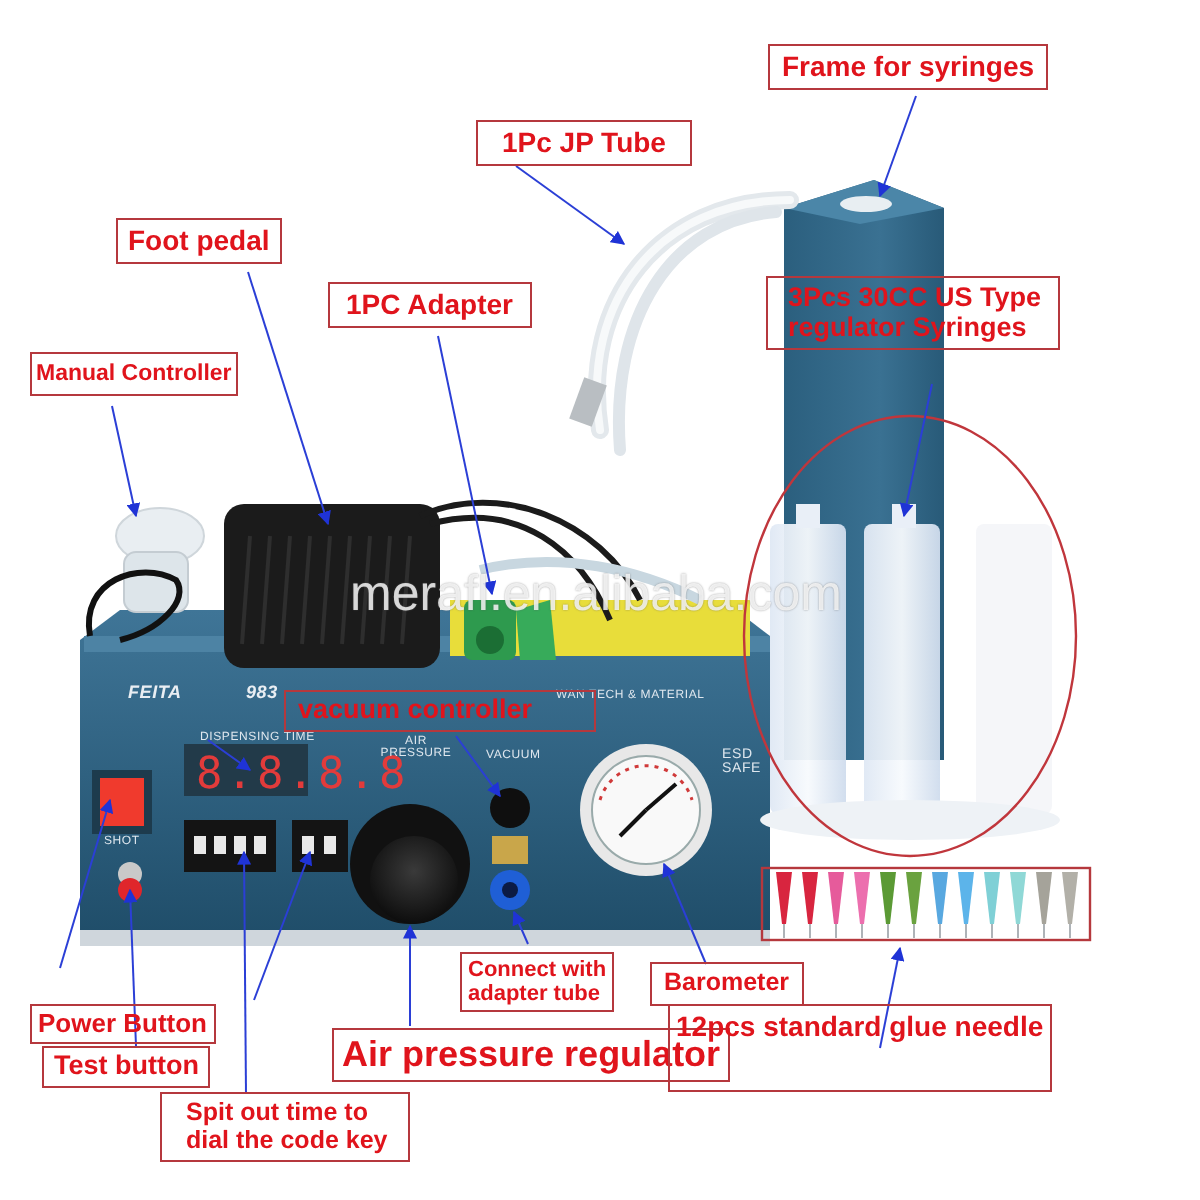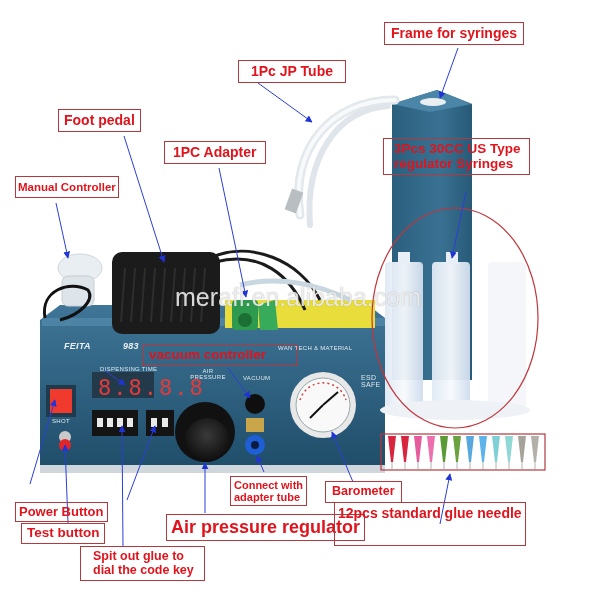--- a/index.html
+++ b/index.html
@@ -211,17 +211,17 @@
   <div class="label" style="left:142px;top:345px;font-size:13.5px;padding:2px 6px;width:156px;"><span>vacuum controller</span></div>
   <div class="label" style="left:15px;top:482px;font-size:13px;padding:2px 3px;margin-top:20px;"><span>Power Button</span></div>
   <div class="label" style="left:21px;top:523px;font-size:13.5px;padding:2px 5px;"><span>Test button</span></div>
   <div class="label" style="left:230px;top:476px;font-size:11px;padding:2px 3px;line-height:1.1;">
     <div>Connect with</div>
     <div>adapter tube</div>
   </div>
   <div class="label" style="left:325px;top:481px;font-size:12.5px;padding:3px 6px;"><span>Barometer</span></div>
   <div class="label" style="left:134px;top:514px;font-size:18px;padding:3px 4px;margin-left:32px;"><span>Air pressure regulator</span></div>
   <div class="label" style="left:80px;top:546px;font-size:12.5px;padding:2px 10px 2px 12px;line-height:1.15;">
-    <div>Spit out glue to</div>
+    <div>Spit out time to</div>
     <div>dial the code key</div>
   </div>
   <div class="label" style="left:334px;top:502px;font-size:14px;padding:3px 3px 24px 3px;"><span>12pcs standard glue needle</span></div>
 </div>
 
 </body></html>

